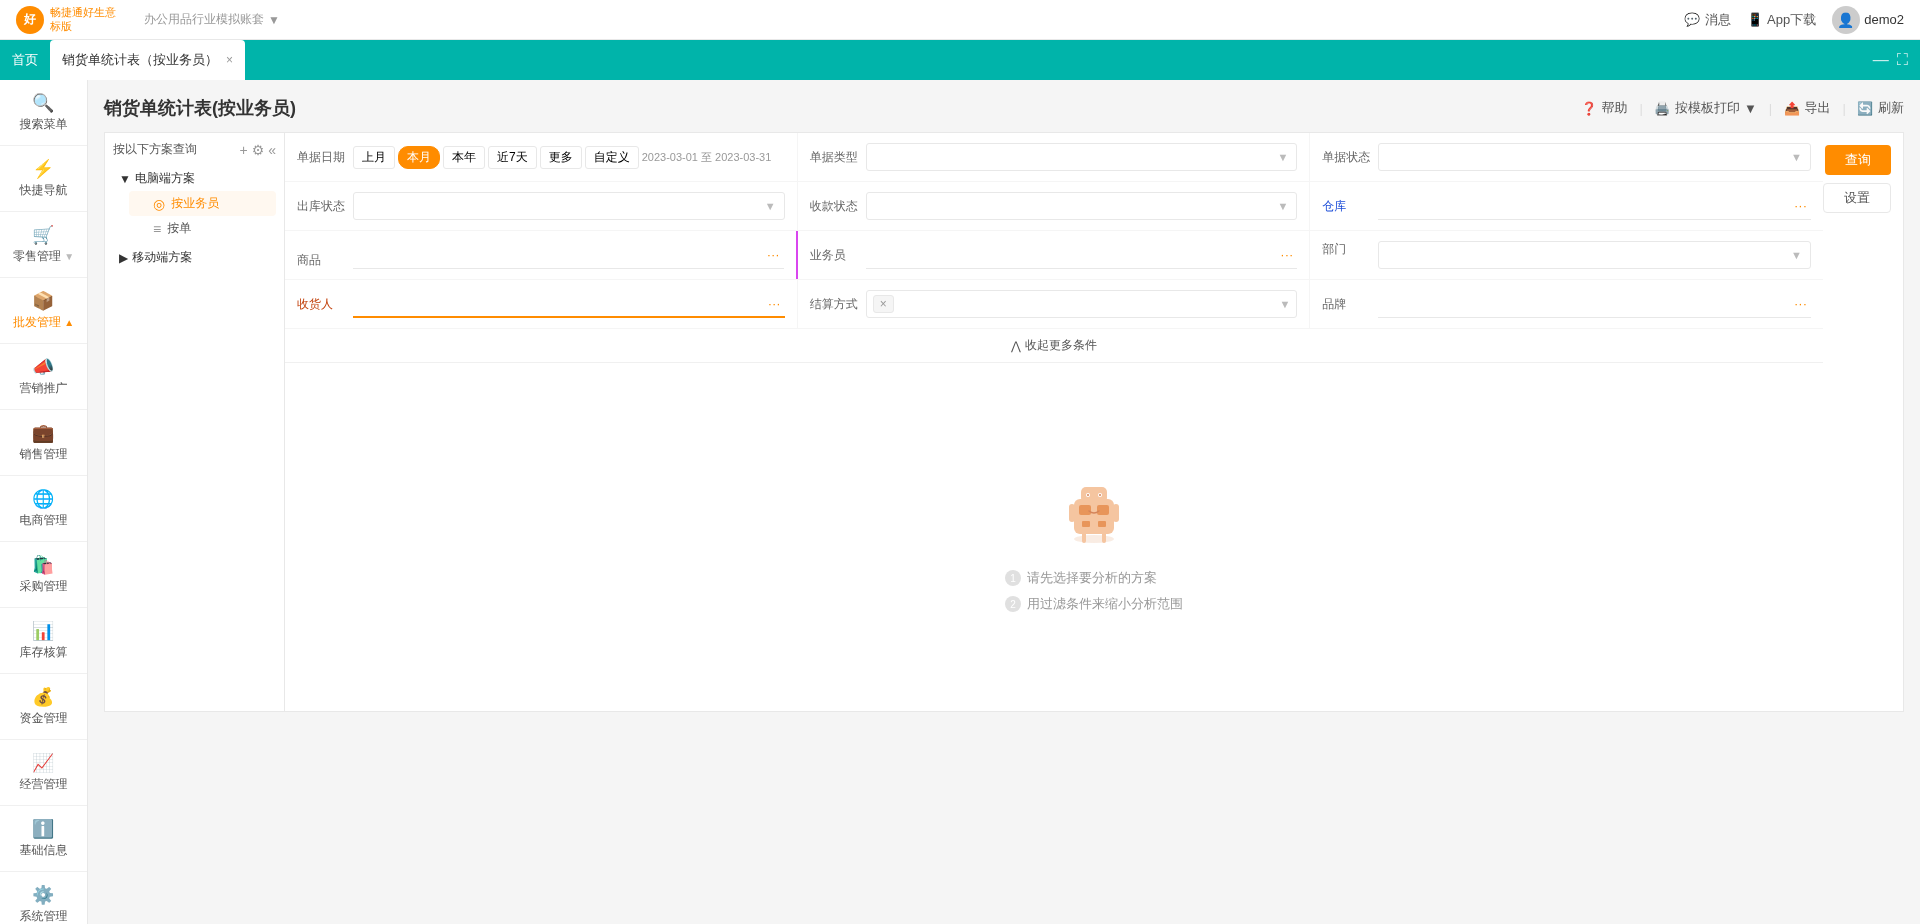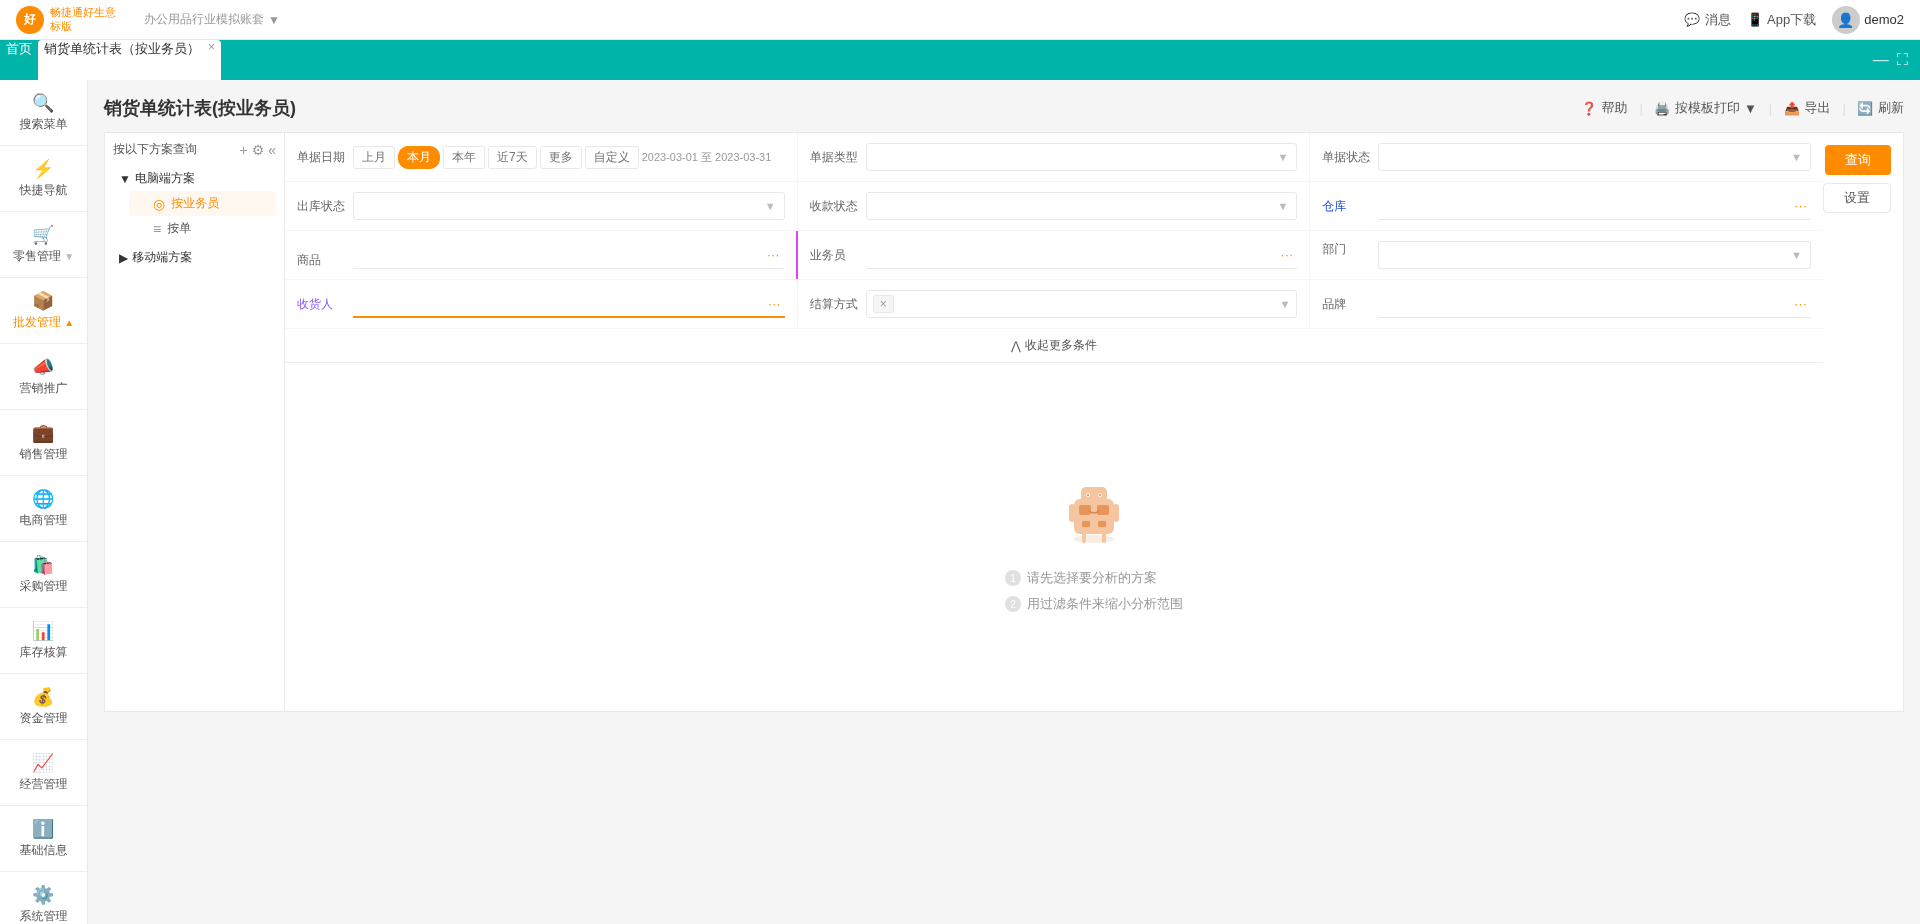--- a/index.html
+++ b/index.html
@@ -32,22 +32,22 @@
       background: #00b4aa;
       height: 40px;
       display: flex;
       align-items: center;
       padding: 0 0;
       flex-shrink: 0;
     }
     .tab-item {
       height: 40px;
       display: flex;
-      align-items: flex-start;
-      padding: 0 6px;
+      align-items: center;
+      padding: 0 12px;
       cursor: pointer;
       font-size: 13px;
       color: rgba(255,255,255,0.85);
       white-space: nowrap;
       position: relative;
     }
     .tab-item.home { color: #fff; }
     .tab-item.active {
       background: #fff;
       color: #333;
@@ -122,21 +122,21 @@
 
     
     .right-panel {
       flex: 1;
       background: #fff;
       border: 1px solid #e8e8e8;
       display: flex;
       flex-direction: column;
       gap: 16px;
     }
-    .date-btn { padding: 2px 8px; border: 1px solid #e8e8e8; border-radius: 3px; cursor: pointer; font-size: 12px; color: #737373; background: #fff; }
+    .date-btn { padding: 2px 8px; border: 1px solid #e8e8e8; border-radius: 3px; cursor: pointer; font-size: 12px; color: #000000; background: #fff; }
     .date-btn.active { background: #ff8c00; color: #fff; border-color: #ff8c00; border-radius: 10px; }
     .select-control {
       width: 100%;
       height: 28px;
       border: 1px solid #e8e8e8;
       border-radius: 3px;
       padding: 0 8px;
       font-size: 12px;
       color: #555;
       background: #fff;
@@ -422,21 +422,21 @@
                   <span style="font-size:12px;color:#666;white-space:nowrap;min-width:50px;">部门</span>
                   <div class="select-control">
                     <span></span>
                     <span class="select-arrow">▼</span>
                   </div>
                 </div>
               </div>
 
               <div style="display:grid; grid-template-columns:1fr 1fr 1fr; border-bottom:1px solid #f5f5f5;">
                 <div style="padding:10px 12px; display:flex; align-items:center; gap:6px; border-right:1px solid #f5f5f5;">
-                  <span style="font-size:12px;color:#8b5cf6;white-space:nowrap;min-width:50px;">收货人</span>
+                  <span style="font-size:12px;color:#c2410c;white-space:nowrap;min-width:50px;">收货人</span>
                   <div style="flex:1; border-bottom:2px solid #ff8c00; display:flex; align-items:center; padding:2px 4px; min-height:28px;">
                     <span style="font-size:13px;color:#ff8c00;margin-left:auto;cursor:pointer;">···</span>
                   </div>
                 </div>
                 <div style="padding:10px 12px; display:flex; align-items:center; gap:6px; border-right:1px solid #f5f5f5;">
                   <span style="font-size:12px;color:#666;white-space:nowrap;min-width:50px;">结算方式</span>
                   <div style="flex:1; border:1px solid #e8e8e8; border-radius:3px; display:flex; align-items:center; padding:2px 6px; min-height:28px; gap:4px;">
                     <span class="tag-badge">
                       <span style="cursor:pointer;color:#999;">×</span>
                     </span>

